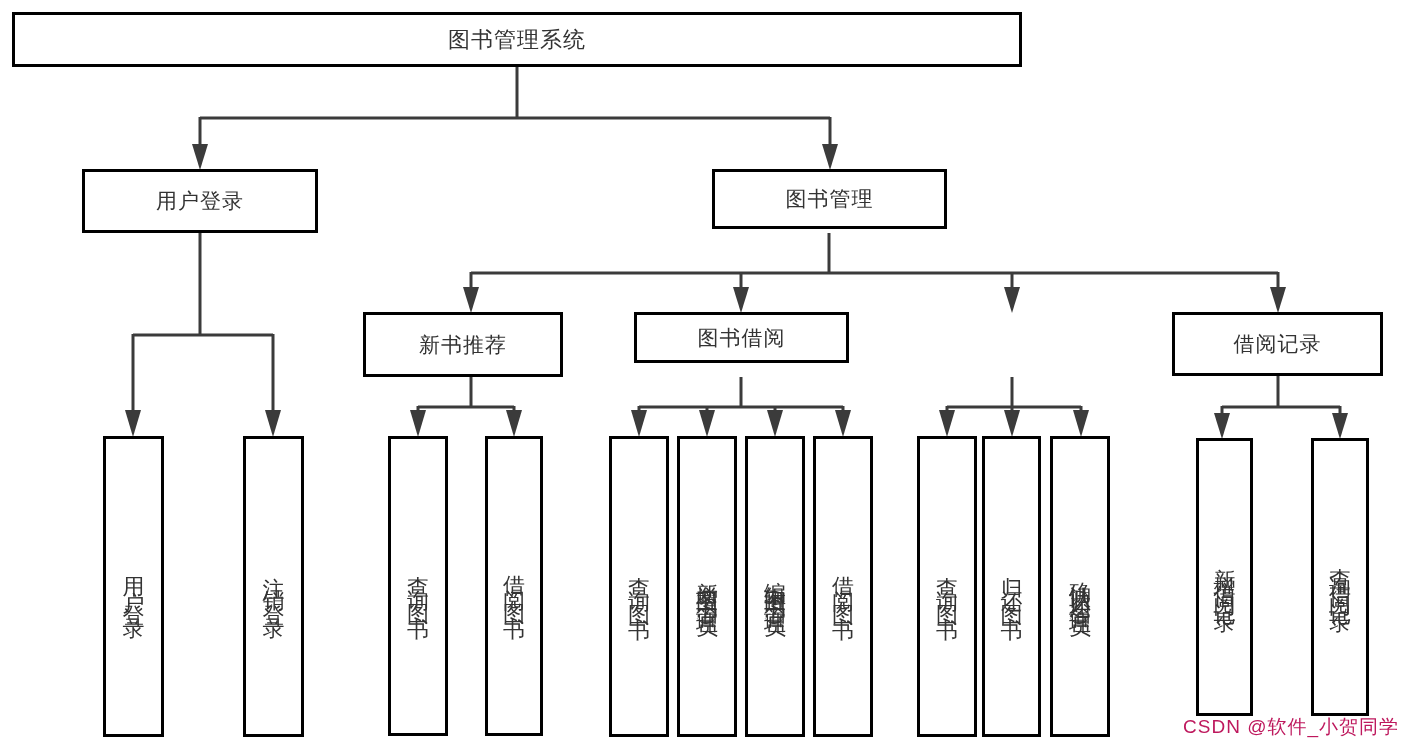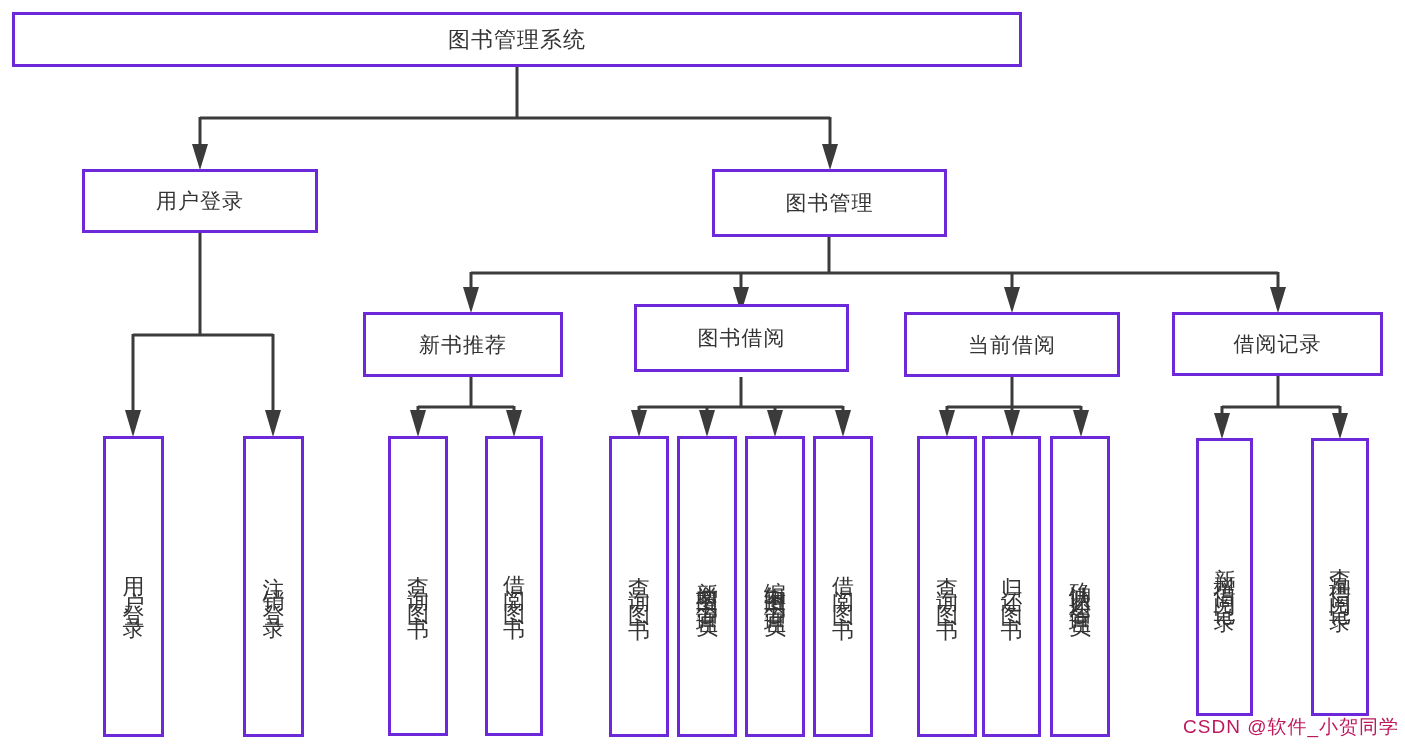--- a/index.html
+++ b/index.html
@@ -8,21 +8,21 @@
     width:1405px;height:747px;
     background:#ffffff;
     overflow:hidden;
     font-family:"Liberation Sans","DejaVu Sans",sans-serif;
   }
   #connectors{position:absolute;left:0;top:0;z-index:0;}
   .box{
     position:absolute;
     box-sizing:border-box;
     background:#ffffff;
-    border:3px solid #6d28d9;
+    border:3px solid #000000;
     display:flex;align-items:center;justify-content:center;
     z-index:1;
     color:#333333;
   }
   .hlabel{
     font-size:21px;
     letter-spacing:1px;
     white-space:nowrap;
   }
   .root .hlabel{font-size:22px;}
@@ -121,32 +121,29 @@
     </g>
   </svg>
 
   <div class="box root" style="left:12px;top:12px;width:1010px;height:55px">
     <span class="hlabel">图书管理系统</span>
   </div>
 
   <div class="box" style="left:82px;top:169px;width:236px;height:64px">
     <span class="hlabel">用户登录</span>
   </div>
-  <div class="box" style="left:712px;top:169px;width:235px;height:68px">
+  <div class="box" style="left:712px;top:169px;width:235px;height:60px">
     <span class="hlabel">图书管理</span>
   </div>
 
   <div class="box" style="left:363px;top:312px;width:200px;height:65px">
     <span class="hlabel">新书推荐</span>
   </div>
-  <div class="box" style="left:634px;top:304px;width:215px;height:68px">
+  <div class="box" style="left:634px;top:312px;width:215px;height:51px">
     <span class="hlabel">图书借阅</span>
-  </div>
-  <div class="box" style="left:904px;top:312px;width:216px;height:65px">
-    <span class="hlabel">当前借阅</span>
   </div>
   <div class="box" style="left:1172px;top:312px;width:211px;height:64px">
     <span class="hlabel">借阅记录</span>
   </div>
 
   <div class="box" style="left:103px;top:436px;width:61px;height:301px">
     <span class="vlabel" style="letter-spacing: 14px;">用户登录</span>
   </div>
   <div class="box" style="left:243px;top:436px;width:61px;height:301px">
     <span class="vlabel" style="letter-spacing: 14px;">注销登录</span>

